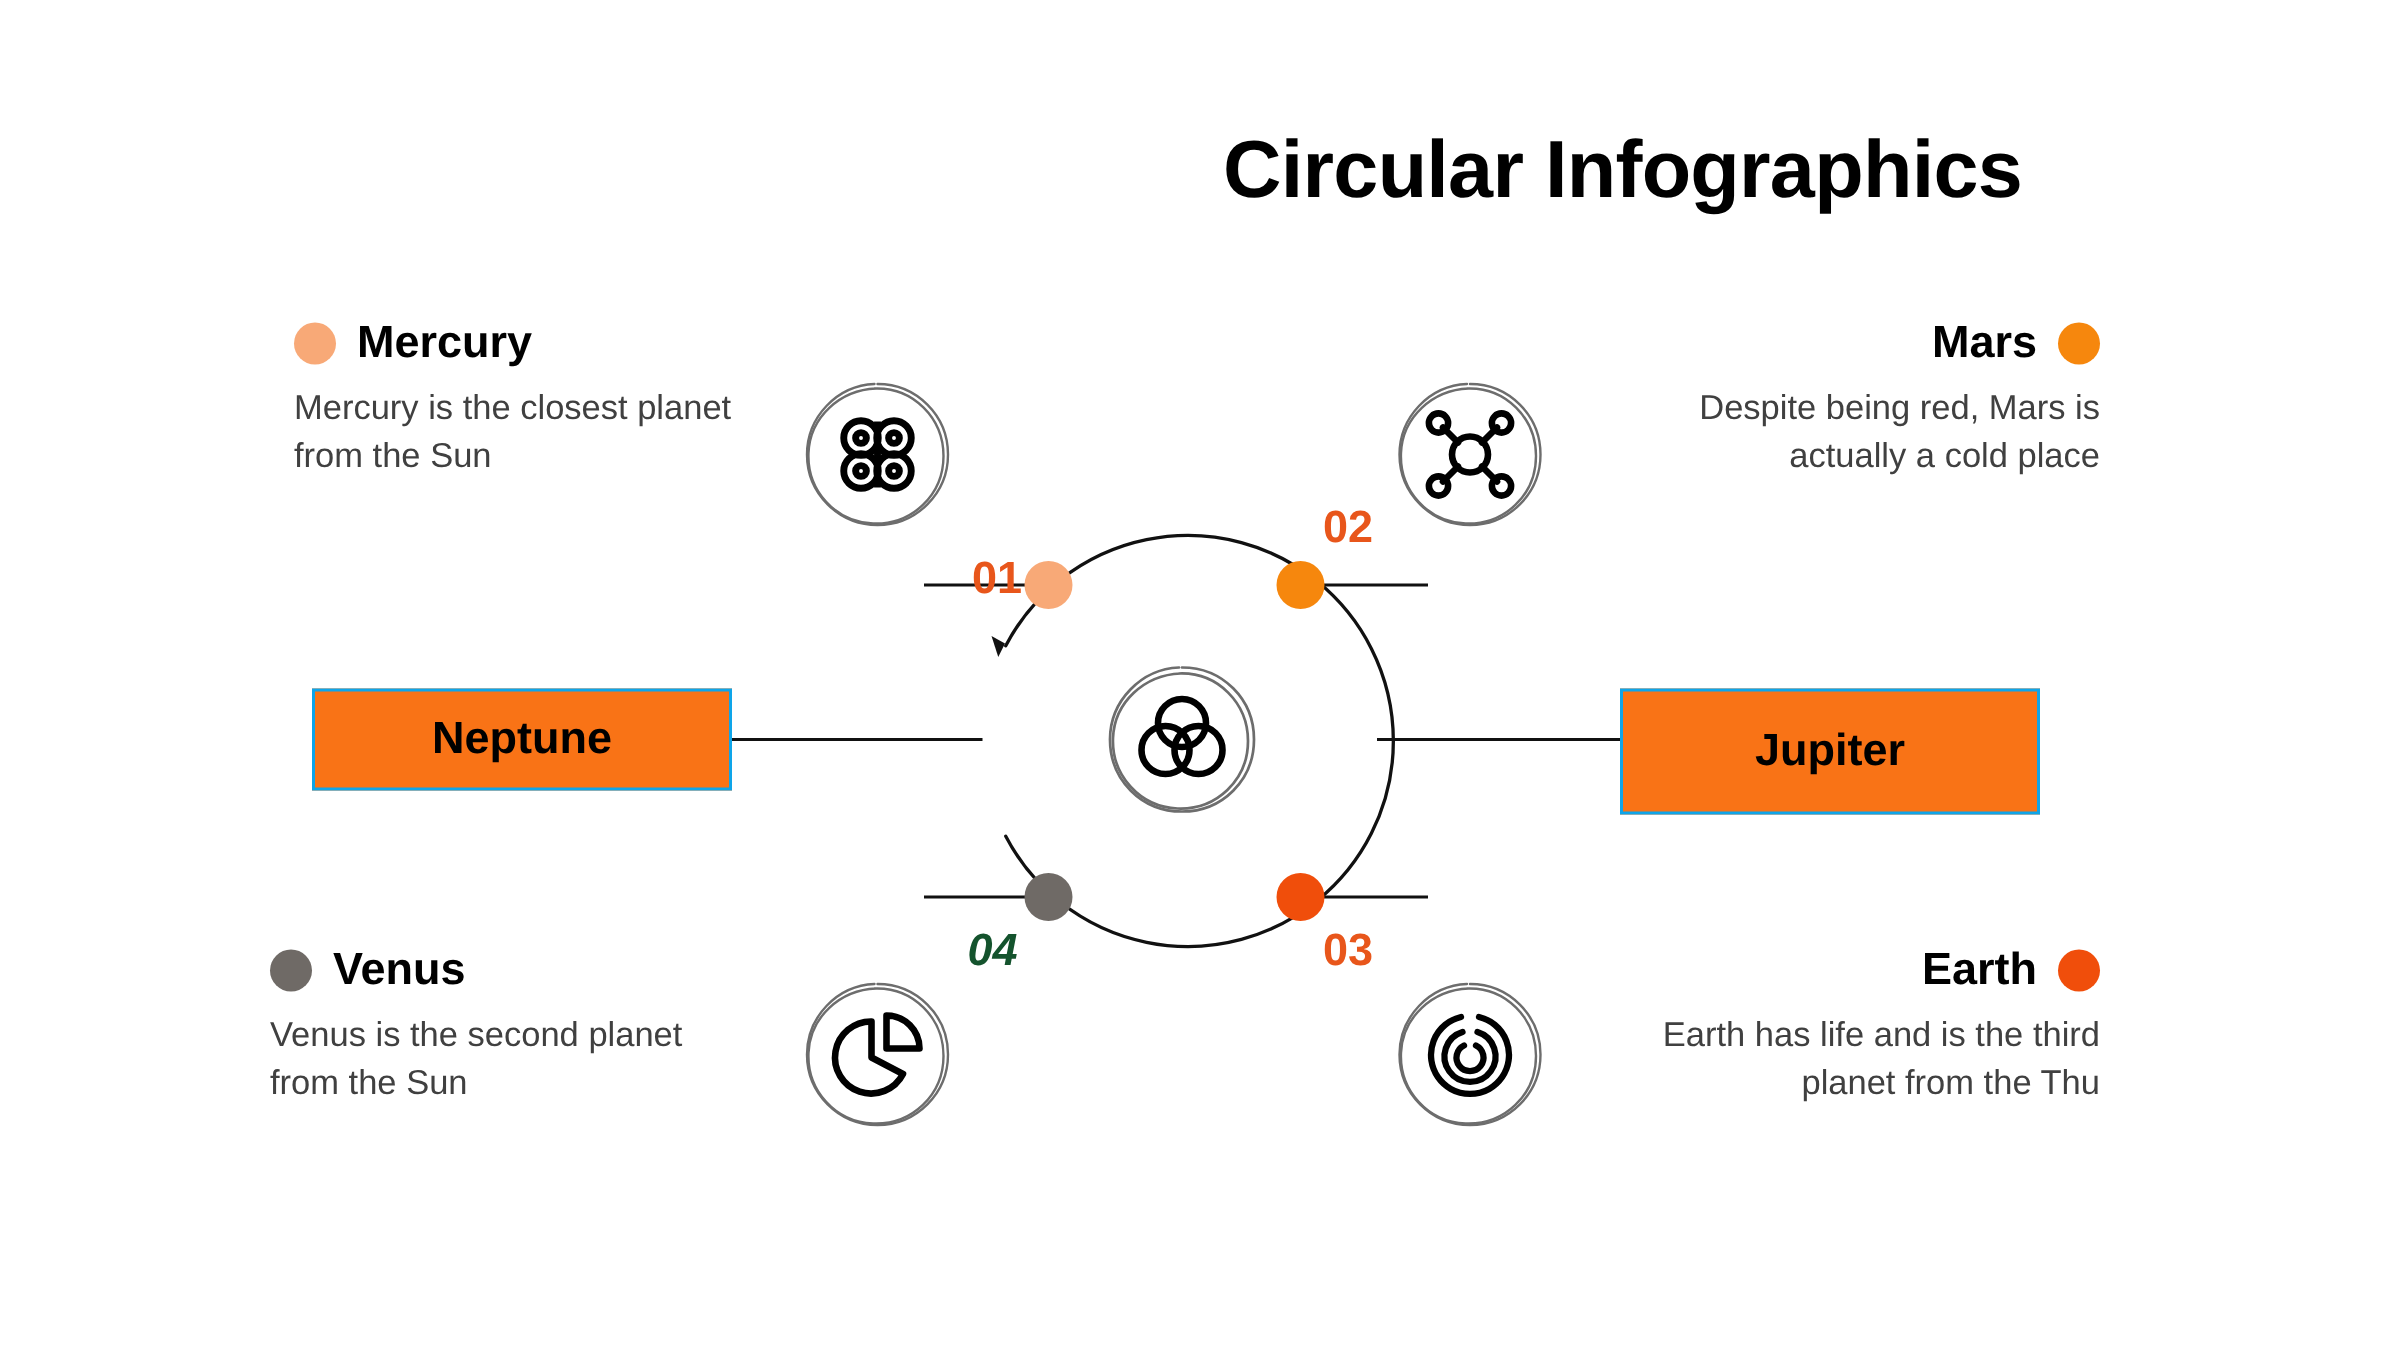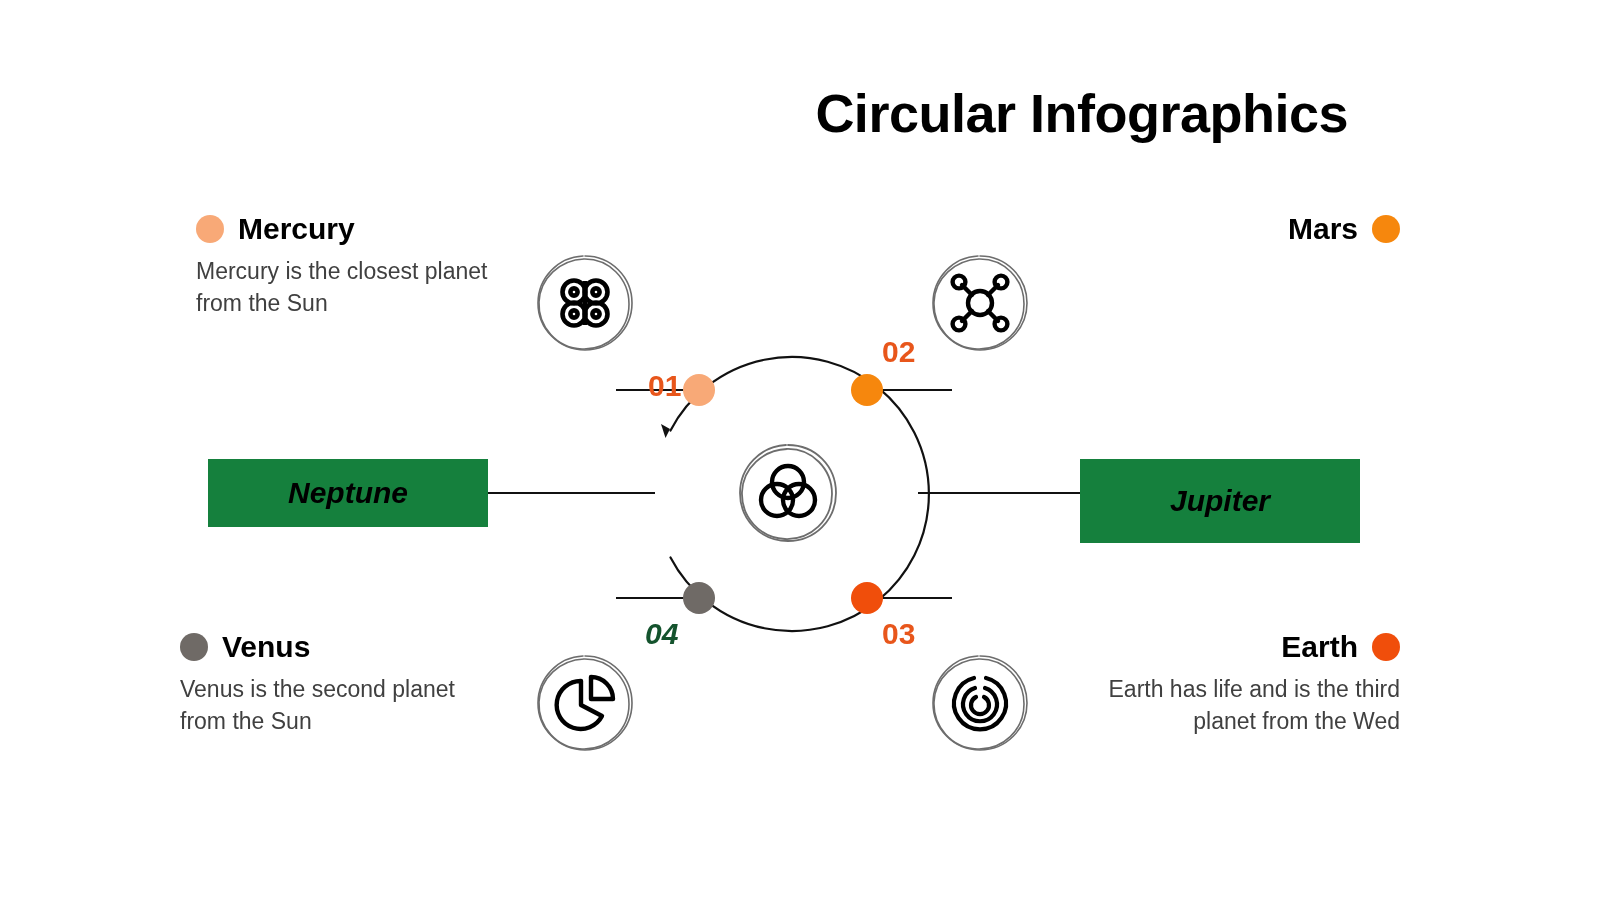--- a/index.html
+++ b/index.html
@@ -66,29 +66,28 @@
 
   #block-mercury { top: 214px; margin-left: 16px; }
   #block-mars    { top: 214px; }
   #block-venus   { top: 632px; }
   #block-earth   { top: 632px; }
 
   
   .side-box {
     position: absolute;
     box-sizing: border-box;
-    border: 2px solid #15803d;
-    background: #15803d;
+    border: 2px solid #0ea5e9;
+    background: #f97316;
     display: flex;
     align-items: center;
     justify-content: center;
     font-size: 30px;
     font-weight: bold;
     color: #000000;
-    font-style: italic;
   }
   #box-neptune {
     left: 208px;  top: 459px;
     width: 280px; height: 68px;
   }
   #box-jupiter {
     left: 1080px; top: 459px;
     width: 280px; height: 84px;
   }
 
@@ -254,29 +253,30 @@
     <span class="info-title">Mercury</span>
   </div>
   <div class="info-desc">Mercury is the closest planet from the Sun</div>
 </div>
 
 <div class="info-block right" id="block-mars">
   <div class="info-head">
     <span class="info-title">Mars</span>
     <span class="dot" id="dot-mars" style="background: rgb(246, 135, 13);"></span>
   </div>
+  <div class="info-desc">Despite being red, Mars is actually a cold place</div>
 </div>
 
 <div class="info-block left" id="block-venus">
   <div class="info-head">
     <span class="dot" id="dot-venus" style="background: rgb(111, 106, 102);"></span>
     <span class="info-title">Venus</span>
   </div>
   <div class="info-desc">Venus is the second planet from the Sun</div>
 </div>
 
 <div class="info-block right" id="block-earth">
   <div class="info-head">
     <span class="info-title">Earth</span>
     <span class="dot" id="dot-earth" style="background: rgb(240, 78, 11);"></span>
   </div>
-  <div class="info-desc">Earth has life and is the third planet from the Wed</div>
+  <div class="info-desc">Earth has life and is the third planet from the Thu</div>
 </div>
 
 </body></html>

